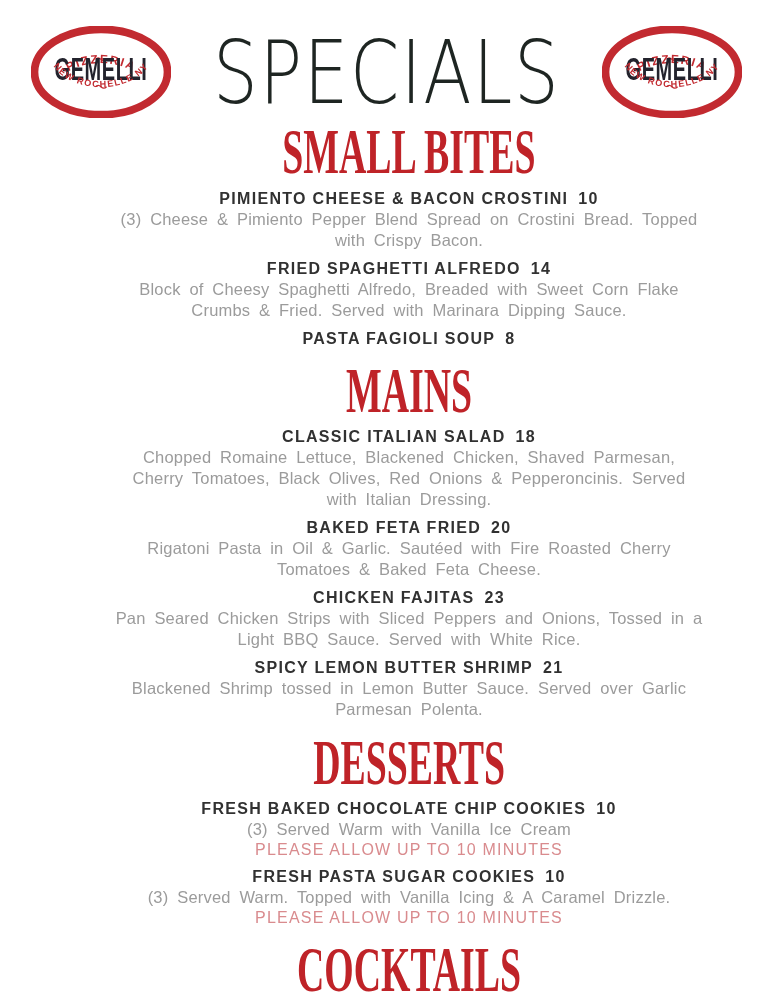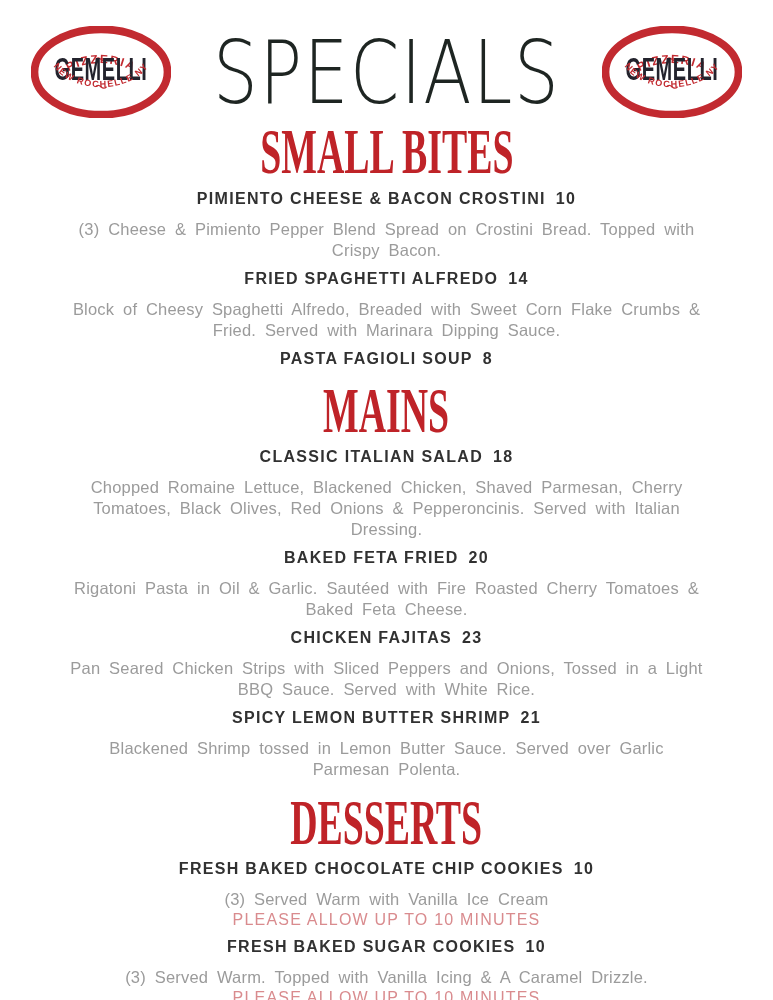--- a/index.html
+++ b/index.html
@@ -45,40 +45,40 @@
   .heading-inner{
     display:inline-block;
     font-family:"Liberation Serif", serif;
     font-weight:700;
     font-size:54px;
     line-height:1.05;
     color:var(--accent);
     transform:scale(0.70,1.18);
     white-space:nowrap;
   }
-  .menu-section{margin-top:2px;}
+  .menu-section{margin-top:2px;padding-left:45px;}
   .menu-section:not(:first-child){margin-top:10px;}
 
   .item-name{
     font-size:16px;
     font-weight:700;
     letter-spacing:1.3px;
     color:var(--text-dark);
     margin-top:9px;
   }
   .spaced .item-name{letter-spacing:3.5px;}
   .item-price{margin-left:10px;}
   .item-desc{
     font-size:16.5px;
     color:var(--text-gray);
     letter-spacing:0.2px;
     word-spacing:4px;
     line-height:1.27;
     padding:0 70px;
-    margin-top:11px;
+    margin-top:1px;
   }
   .item-note{
     font-size:16px;
     color:var(--notice-pink);
     letter-spacing:1.2px;
     margin-top:1px;
   }
 
   
   .logo text{font-family:"Liberation Sans", sans-serif;font-weight:700;}
@@ -152,21 +152,21 @@
         <div class="item-name"><span>CHICKEN FAJITAS</span><span class="item-price">23</span></div>
         <p class="item-desc">Pan Seared Chicken Strips with Sliced Peppers and Onions, Tossed in a Light BBQ Sauce. Served with White Rice.</p>
         <div class="item-name"><span>SPICY LEMON BUTTER SHRIMP</span><span class="item-price">21</span></div>
         <p class="item-desc">Blackened Shrimp tossed in Lemon Butter Sauce. Served over Garlic Parmesan Polenta.</p>
       </section>
       <section class="menu-section">
         <div class="heading-wrap"><h2 class="heading-inner">DESSERTS</h2></div>
         <div class="item-name"><span>FRESH BAKED CHOCOLATE CHIP COOKIES</span><span class="item-price">10</span></div>
         <p class="item-desc">(3) Served Warm with Vanilla Ice Cream</p>
         <p class="item-note">PLEASE ALLOW UP TO 10 MINUTES</p>
-        <div class="item-name"><span>FRESH BAKED SUGAR COOKIES</span><span class="item-price">10</span></div>
+        <div class="item-name"><span>FRESH PASTA SUGAR COOKIES</span><span class="item-price">10</span></div>
         <p class="item-desc">(3) Served Warm. Topped with Vanilla Icing &amp; A Caramel Drizzle.</p>
         <p class="item-note">PLEASE ALLOW UP TO 10 MINUTES</p>
       </section>
       <section class="menu-section wide spaced">
         <div class="heading-wrap"><h2 class="heading-inner">COCKTAILS</h2></div>
         <div class="item-name"><span>RASPBERRY MULE</span><span class="item-price">15</span></div>
       </section>
     </main>
 
 </div>

